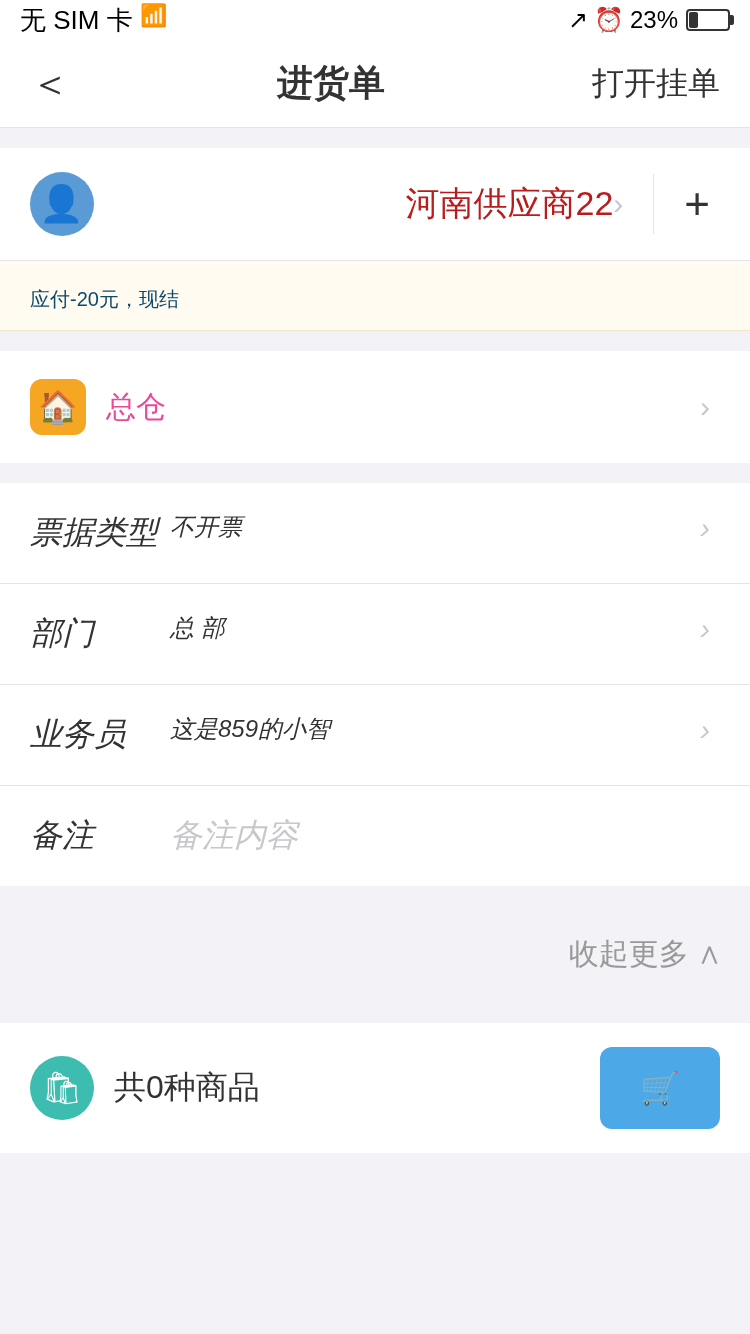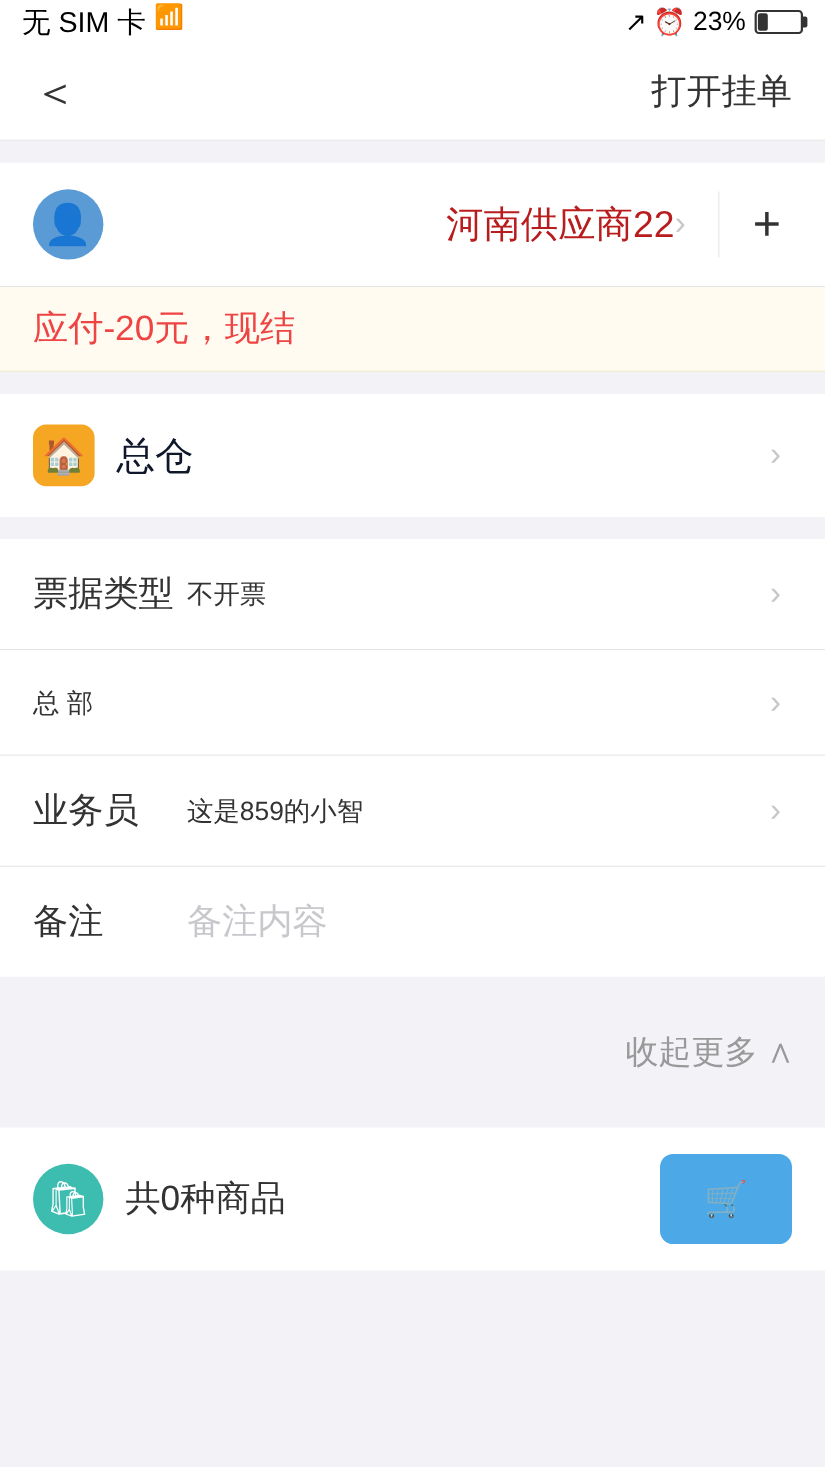--- a/index.html
+++ b/index.html
@@ -138,22 +138,22 @@
       padding: 0 10px;
     }
 
     
     .warning-banner {
       background: #fffbf0;
       padding: 16px 30px;
       border-bottom: 1px solid #f0e6c8;
     }
     .warning-text {
-      color: #ef4444;
-      font-size: 32px;
+      color: #0c4a6e;
+      font-size: 20px;
     }
 
     
     .warehouse-row {
       background: #fff;
       margin-top: 20px;
       display: flex;
       align-items: center;
       padding: 28px 30px;
     }
@@ -167,35 +167,36 @@
       justify-content: center;
       margin-right: 20px;
       flex-shrink: 0;
     }
     .warehouse-icon-symbol {
       color: #fff;
       font-size: 32px;
     }
     .warehouse-name {
       flex: 1;
-      font-size: 35px;
-      color: #0f172a;
+      font-size: 30px;
+      color: #ec4899;
     }
 
     
     .form-section {
       background: #fff;
       margin-top: 20px;
     }
     .form-row {
       display: flex;
-      align-items: center;
+      align-items: flex-start;
       padding: 28px 30px;
       border-bottom: 1px solid #e5e5e5;
       min-height: 96px;
+      font-style: italic;
     }
     .form-row:last-child {
       border-bottom: none;
     }
     .form-label {
       width: 140px;
       font-size: 32px;
       color: #333;
       flex-shrink: 0;
     }
@@ -283,20 +284,21 @@
     <span>⏰</span>
     <span>23%</span>
     <span class="battery-icon">
       <span class="battery-fill"></span>
     </span>
   </div>
 </div>
 
 <div class="nav-bar">
   <span class="nav-back">＜</span>
+  <span class="nav-title">进货单</span>
   <span class="nav-action">打开挂单</span>
 </div>
 
 <div class="content">
 
   <div class="section">
     <div class="supplier-row">
       <div class="supplier-avatar">
         <span class="avatar-icon">👤</span>
       </div>
@@ -321,20 +323,21 @@
 
   <div class="form-section">
 
     <div class="form-row">
       <span class="form-label">票据类型</span>
       <span class="form-value">不开票</span>
       <span class="chevron">›</span>
     </div>
 
     <div class="form-row">
+      <span class="form-label">部门</span>
       <span class="form-value">总 部</span>
       <span class="chevron">›</span>
     </div>
 
     <div class="form-row">
       <span class="form-label">业务员</span>
       <span class="form-value">这是859的小智</span>
       <span class="chevron">›</span>
     </div>
 

